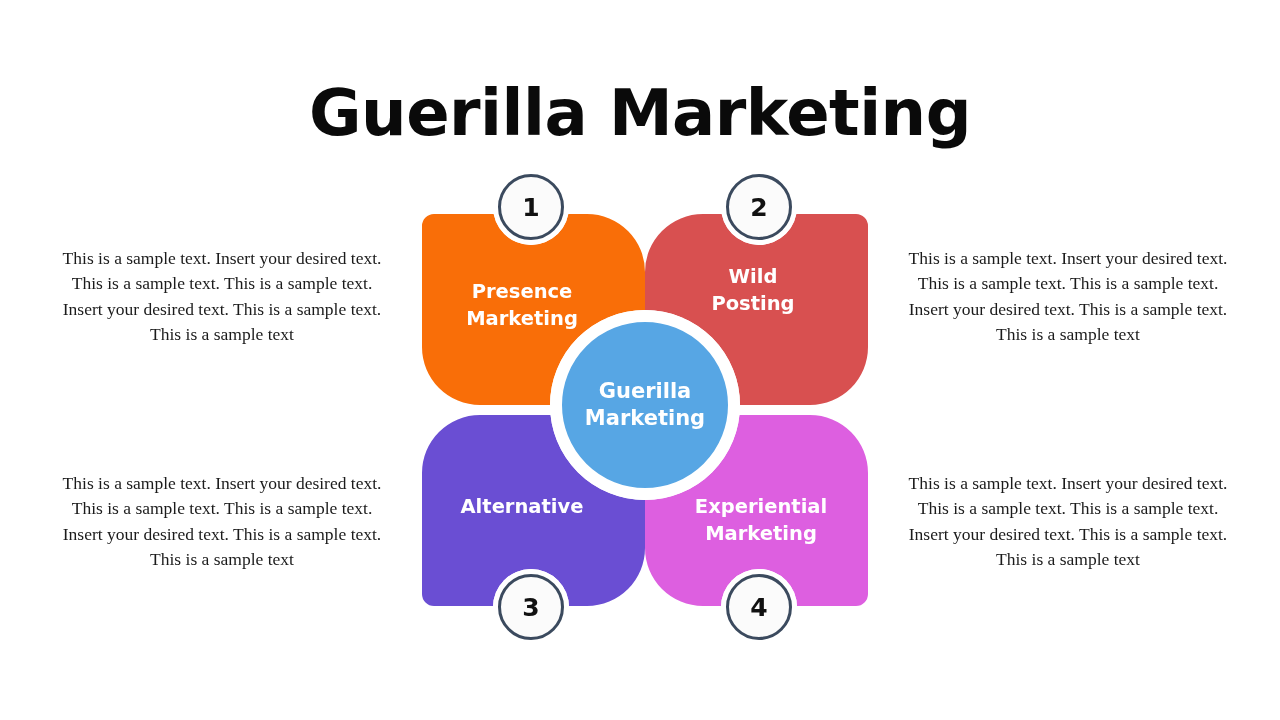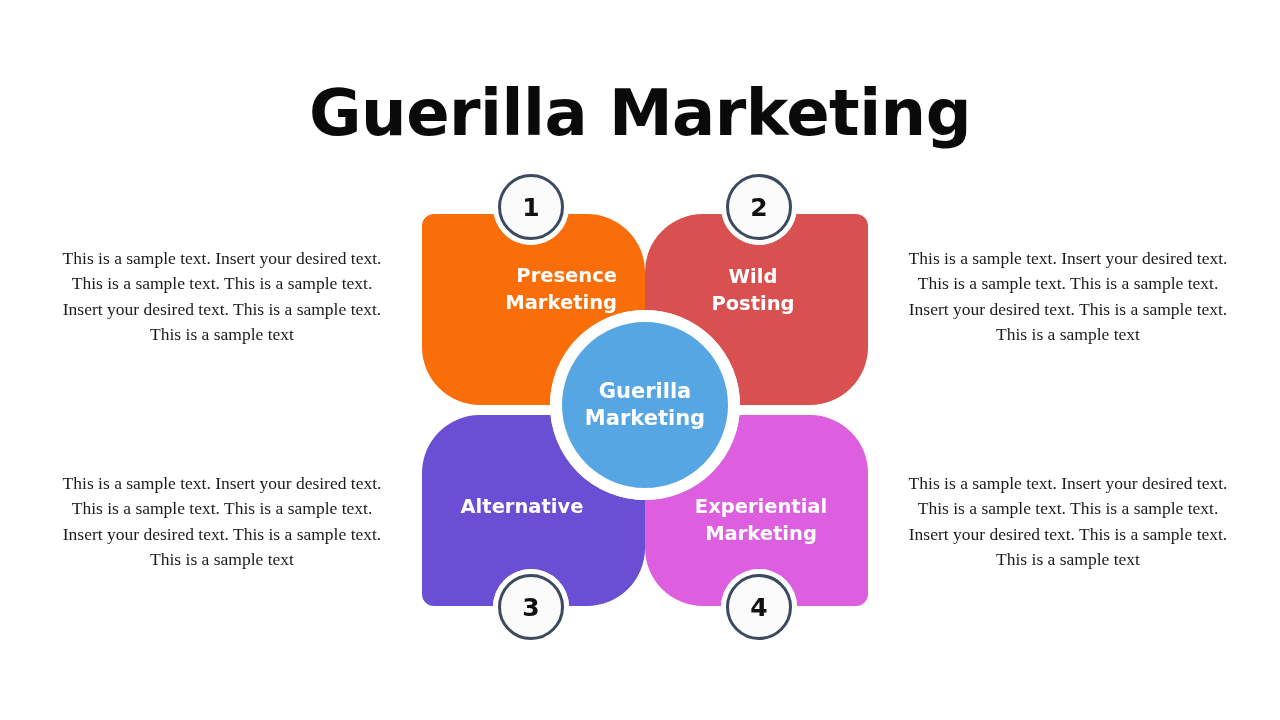--- a/index.html
+++ b/index.html
@@ -77,21 +77,21 @@
     position: absolute;
     text-align: center;
     color: #ffffff;
     font-family: "DejaVu Sans", sans-serif;
     font-weight: 700;
     font-size: 19.5px;
     line-height: 27px;
     width: 190px;
     pointer-events: none;
   }
-  #label-1 { left: 27px;  top: 102px; text-align: right; }
+  #label-1 { left: 27px;  top: 118px; }
   #label-2 { left: 258px; top: 103px; }
   #label-3 { left: 27px;  top: 333px; }
   #label-4 { left: 266px; top: 333px; }
 
   
   #center-node {
     position: absolute;
     left: 150px;
     top: 150px;
     width: 190px;

